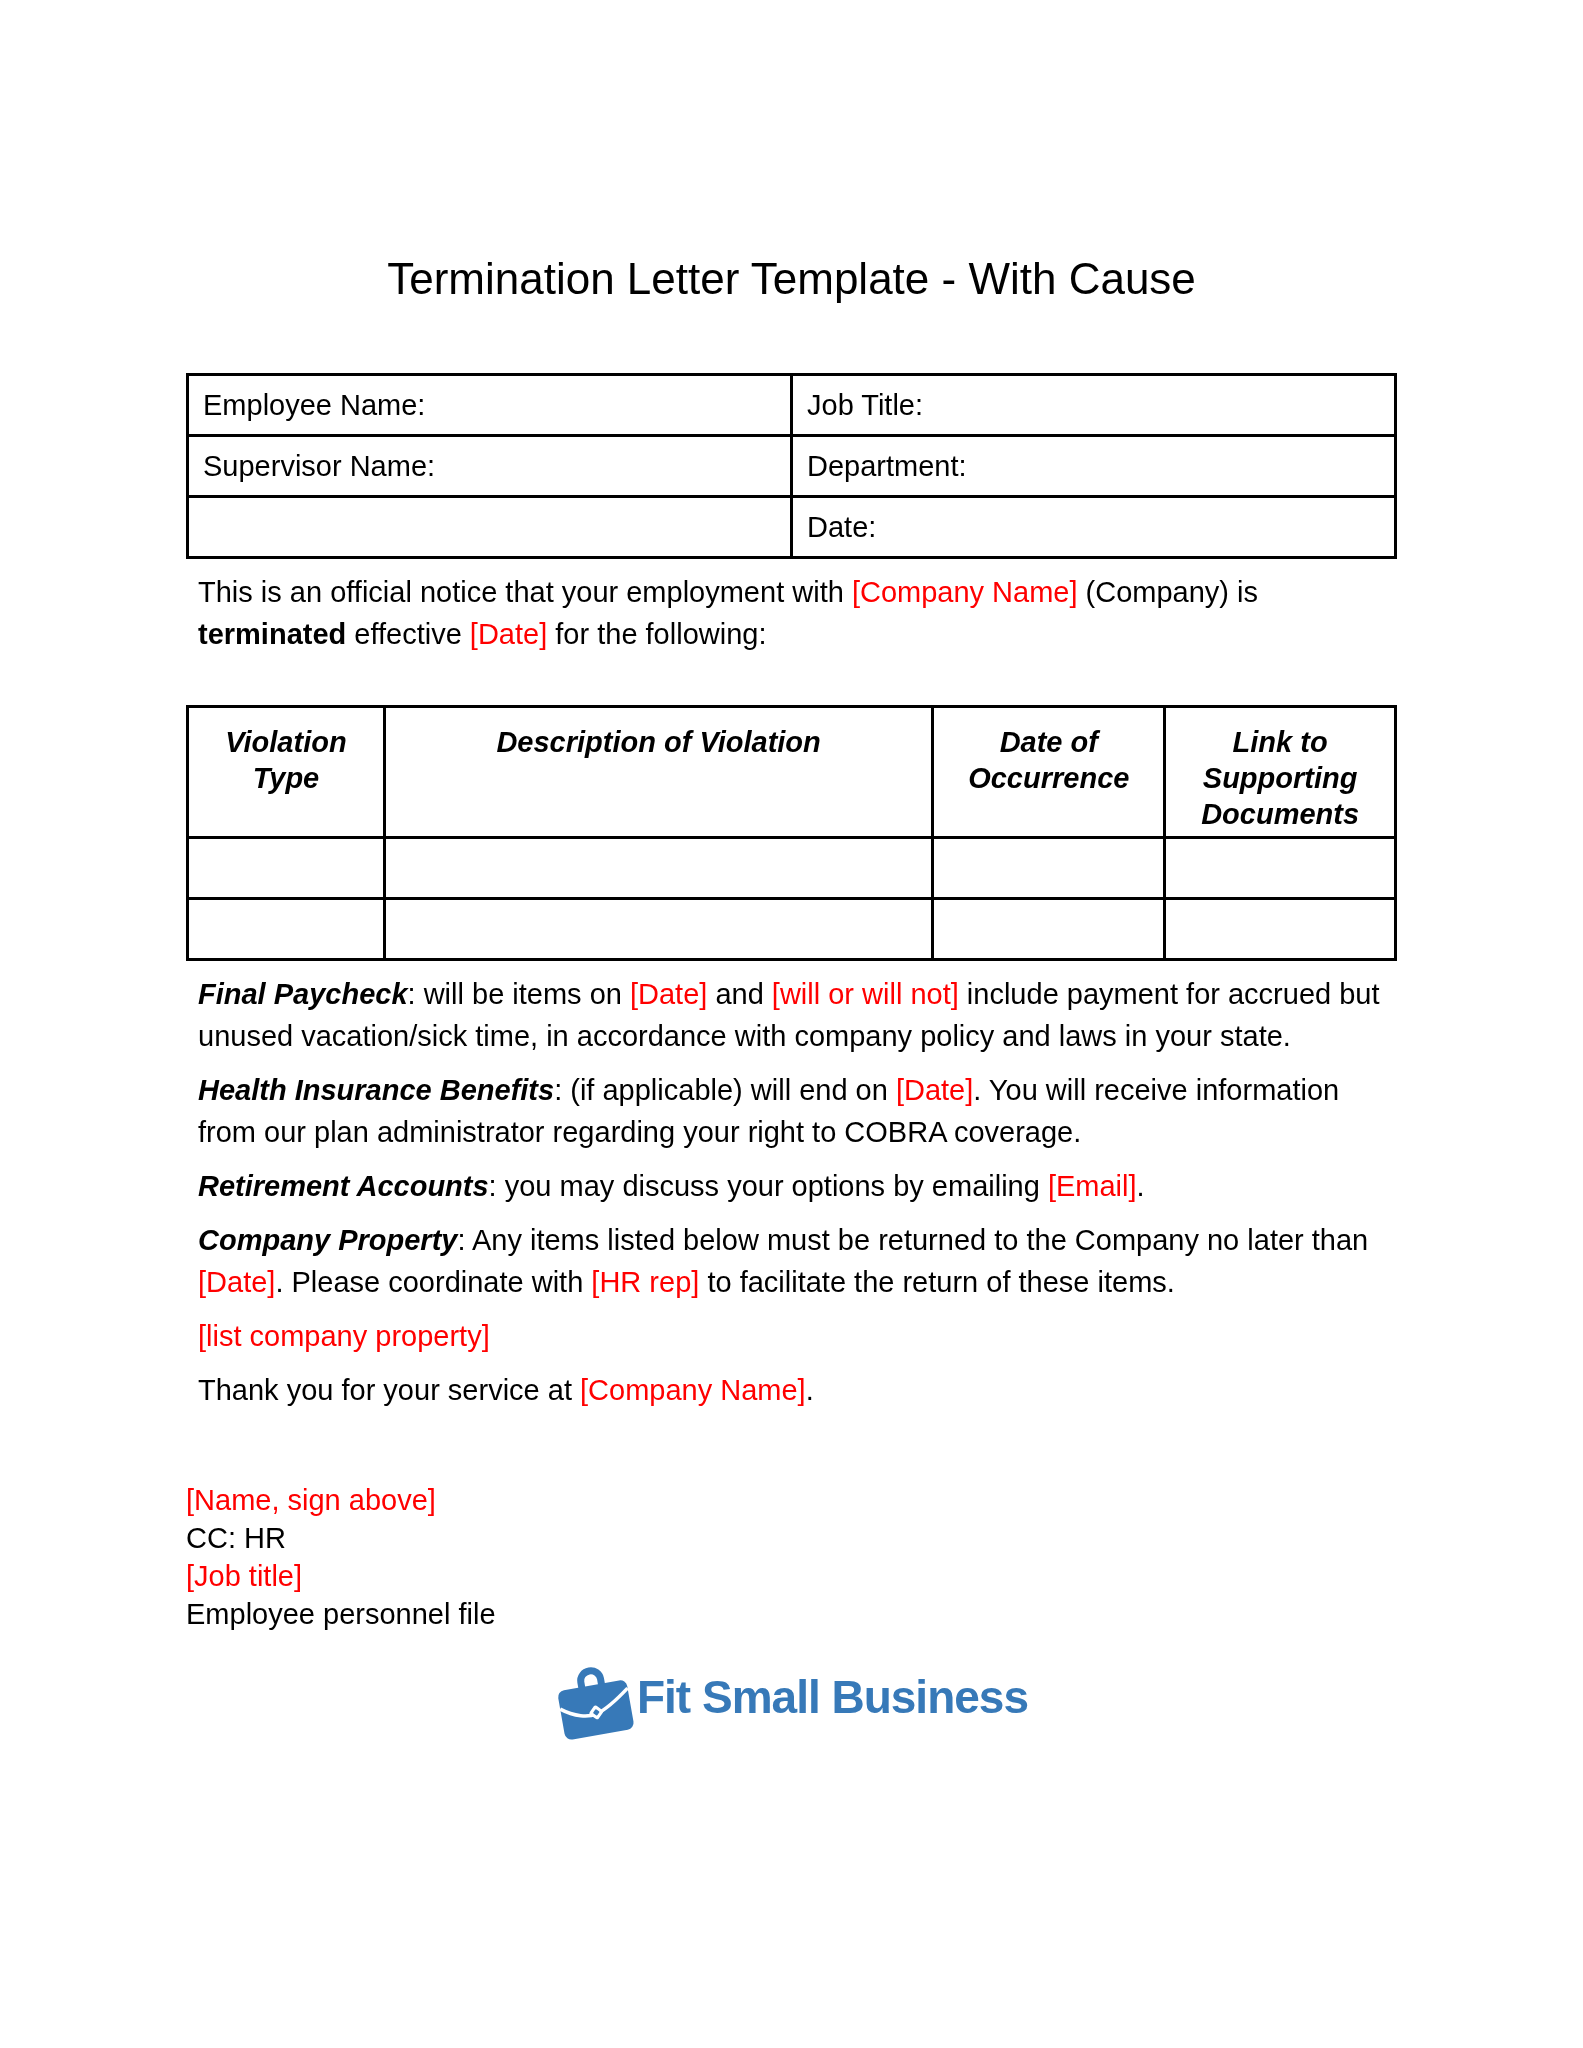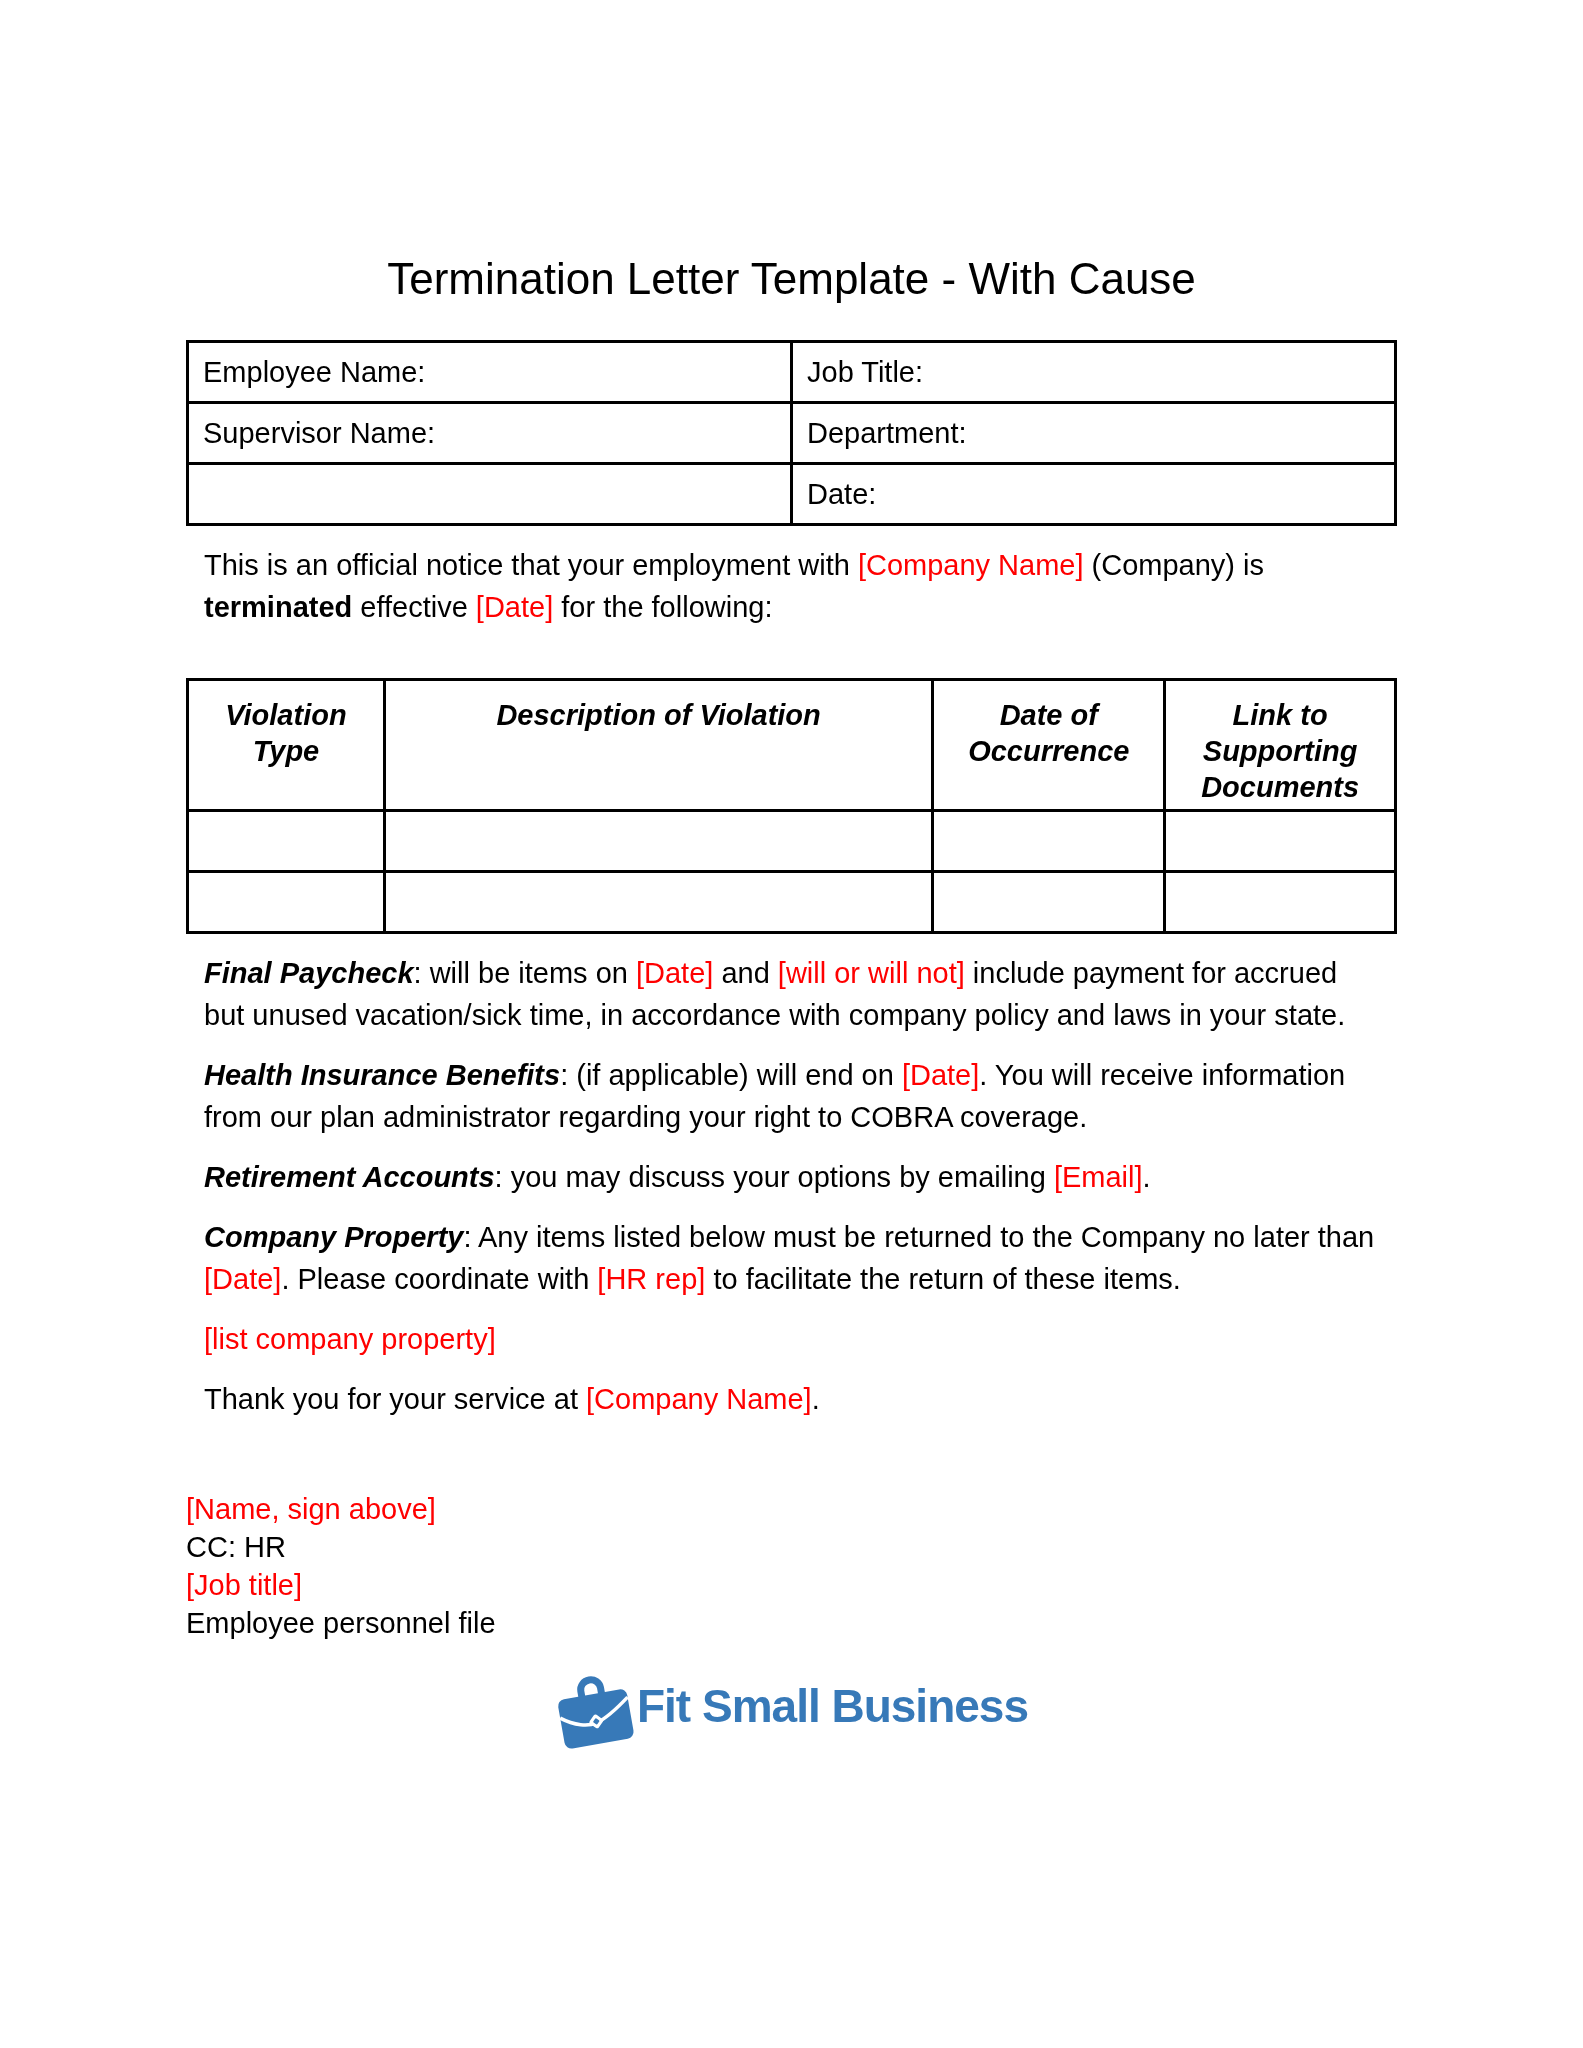--- a/index.html
+++ b/index.html
@@ -12,29 +12,29 @@
     overflow:hidden;
   }
   .content{margin:0 186px;width:1211px;}
   h1.doc-title{
     margin:16px;padding-top:238px;
     font-size:44px;font-weight:400;line-height:50px;
     text-align:center;white-space:nowrap;
   }
   table{border-collapse:collapse;table-layout:fixed;width:100%;}
   td,th{border:3px solid #000;}
-  table.info{margin-top:36px;}
+  table.info{margin-top:69px;}
   table.info td{height:58px;padding:0 14px;vertical-align:middle;font-size:29px;}
   table.violation{margin-top:50px;}
   table.violation th{
     font-weight:700;font-style:italic;text-align:center;vertical-align:top;
     padding:16px 6px 4px;line-height:36px;font-size:29px;
   }
   table.violation td.empty{height:56px;}
-  p.body{margin:18px;line-height:42px;}
+  p.body{margin:12px;line-height:42px;}
   .p-intro{margin-top:55px;}
   .p-fp{margin-top:50px;}
   .p-hi{margin-top:30px;}
   .p-ra{margin-top:30px;}
   .p-cp{margin-top:40px;}
   .p-list{margin-top:28px;}
   .p-thanks{margin-top:20px;}
   .red{color:#FF0000;}
   .b{font-weight:700;}
   .bi{font-weight:700;font-style:italic;}

